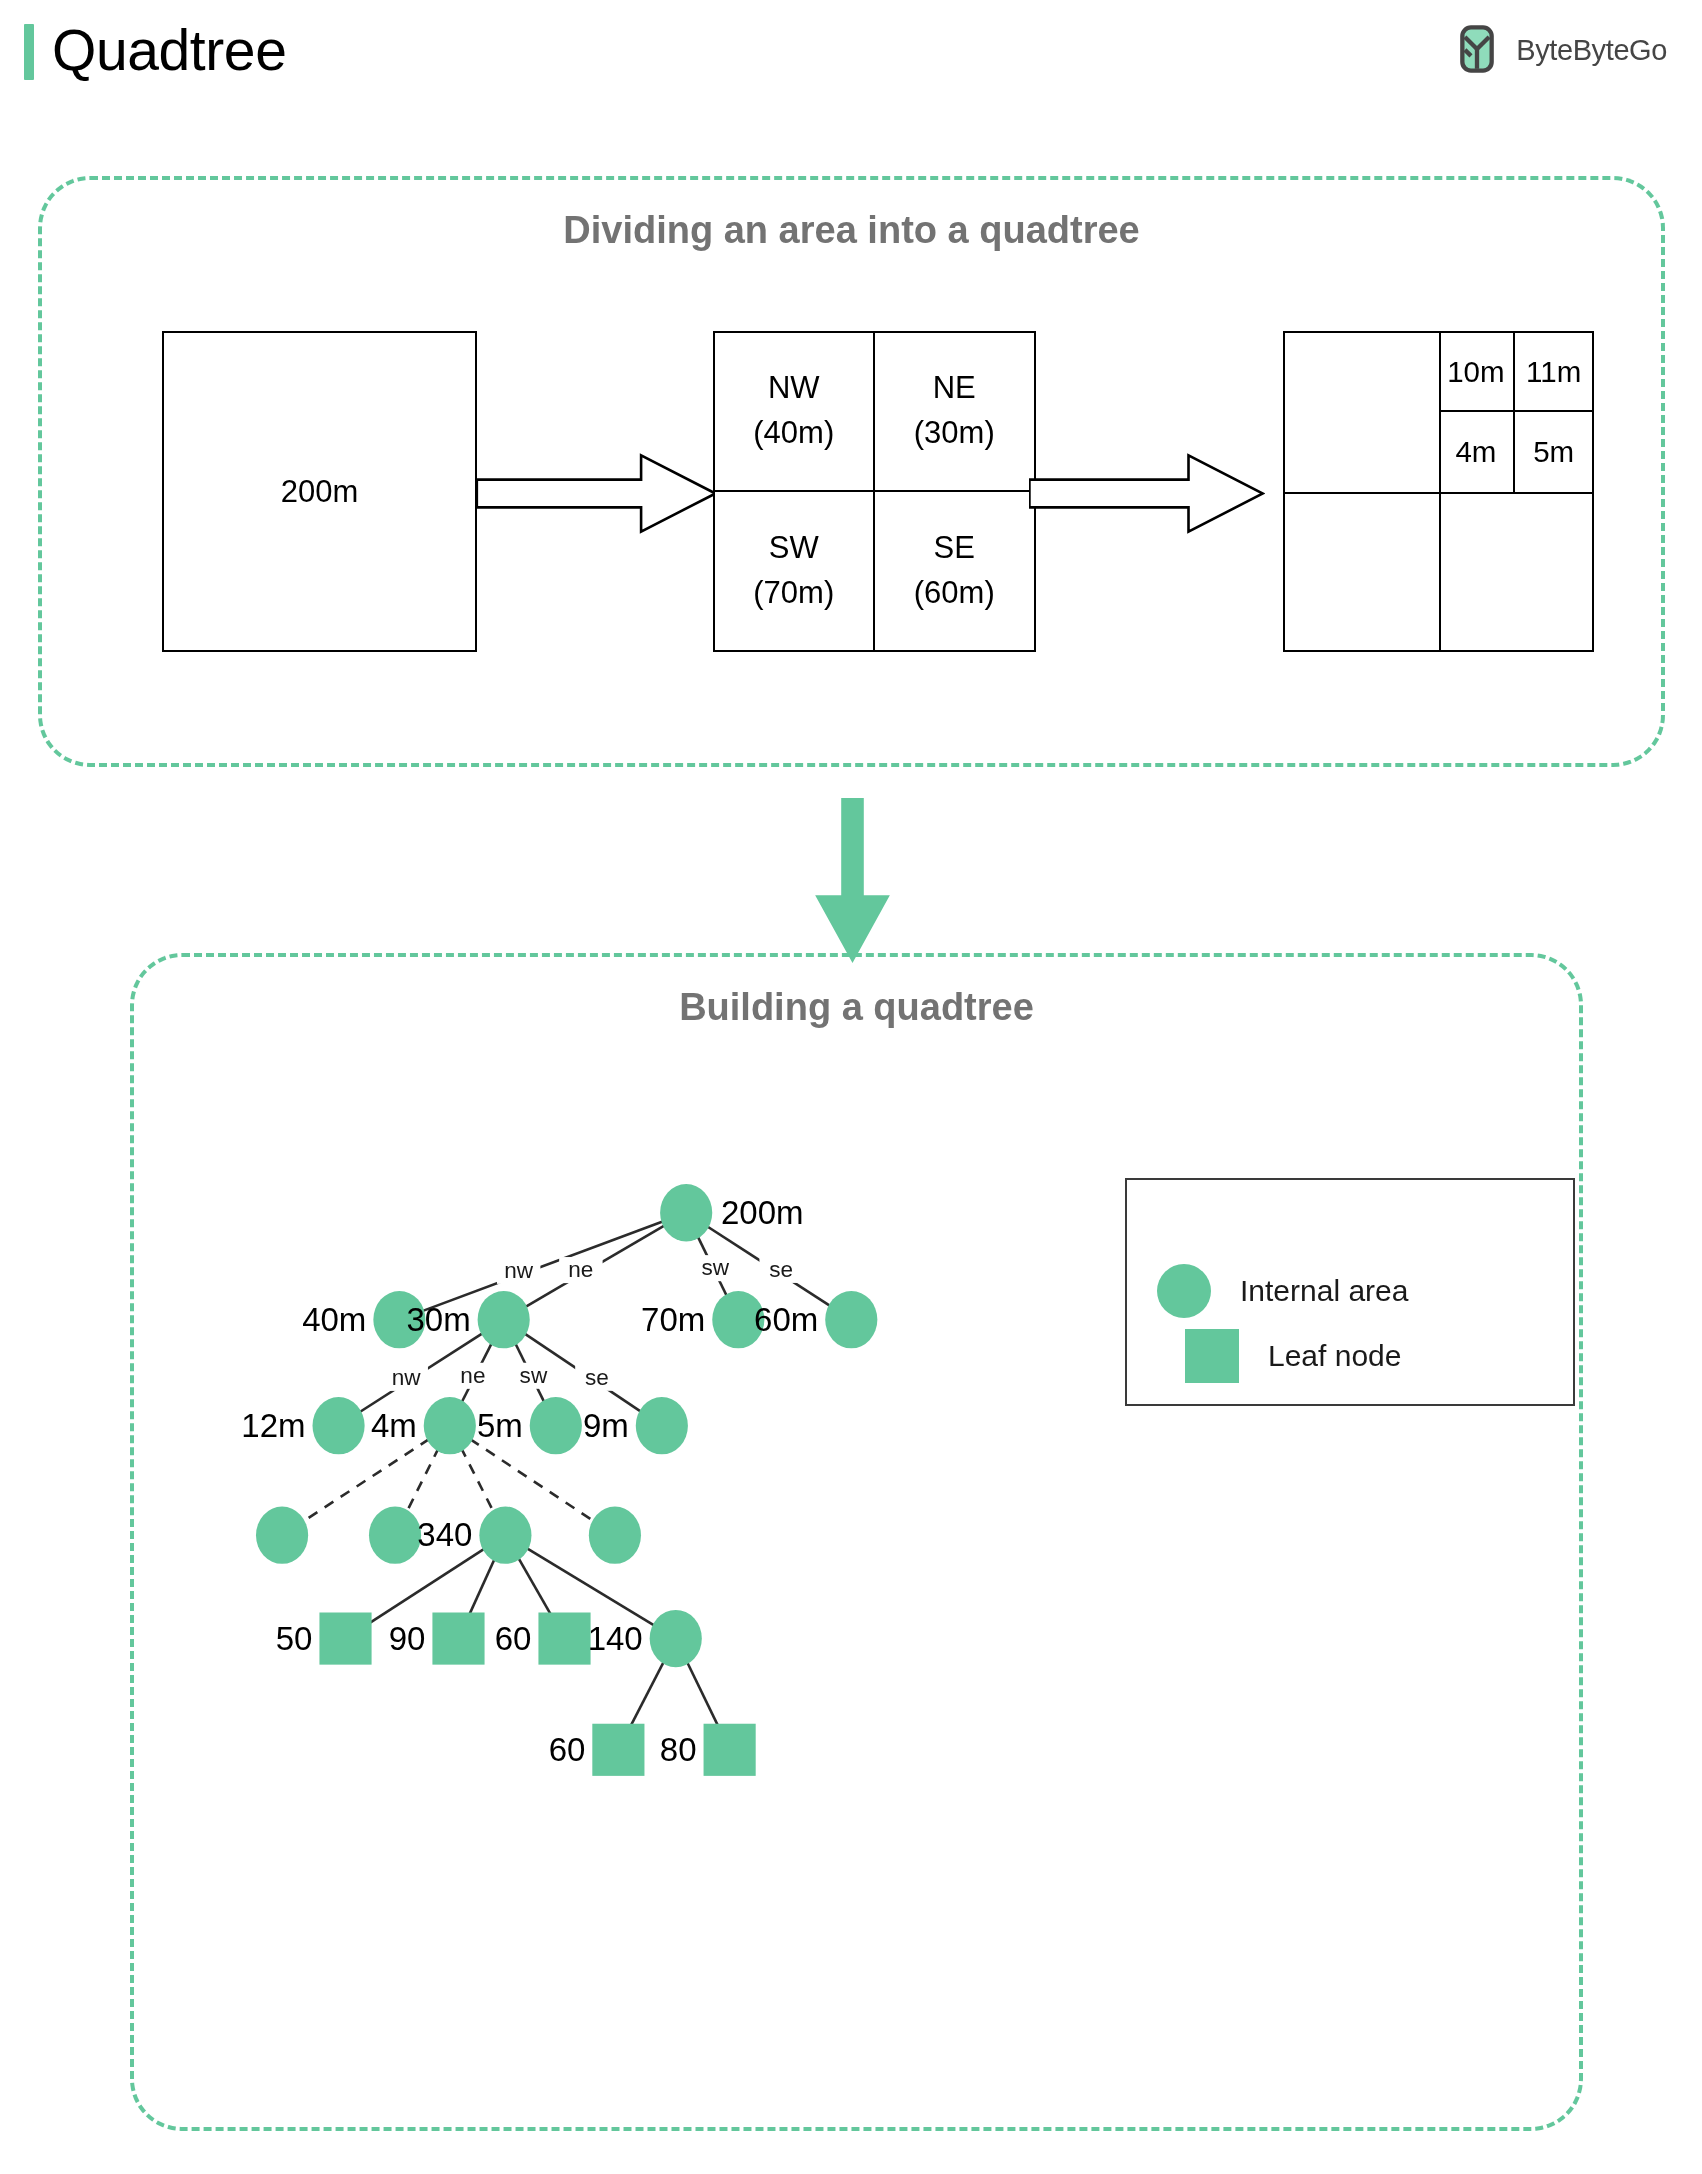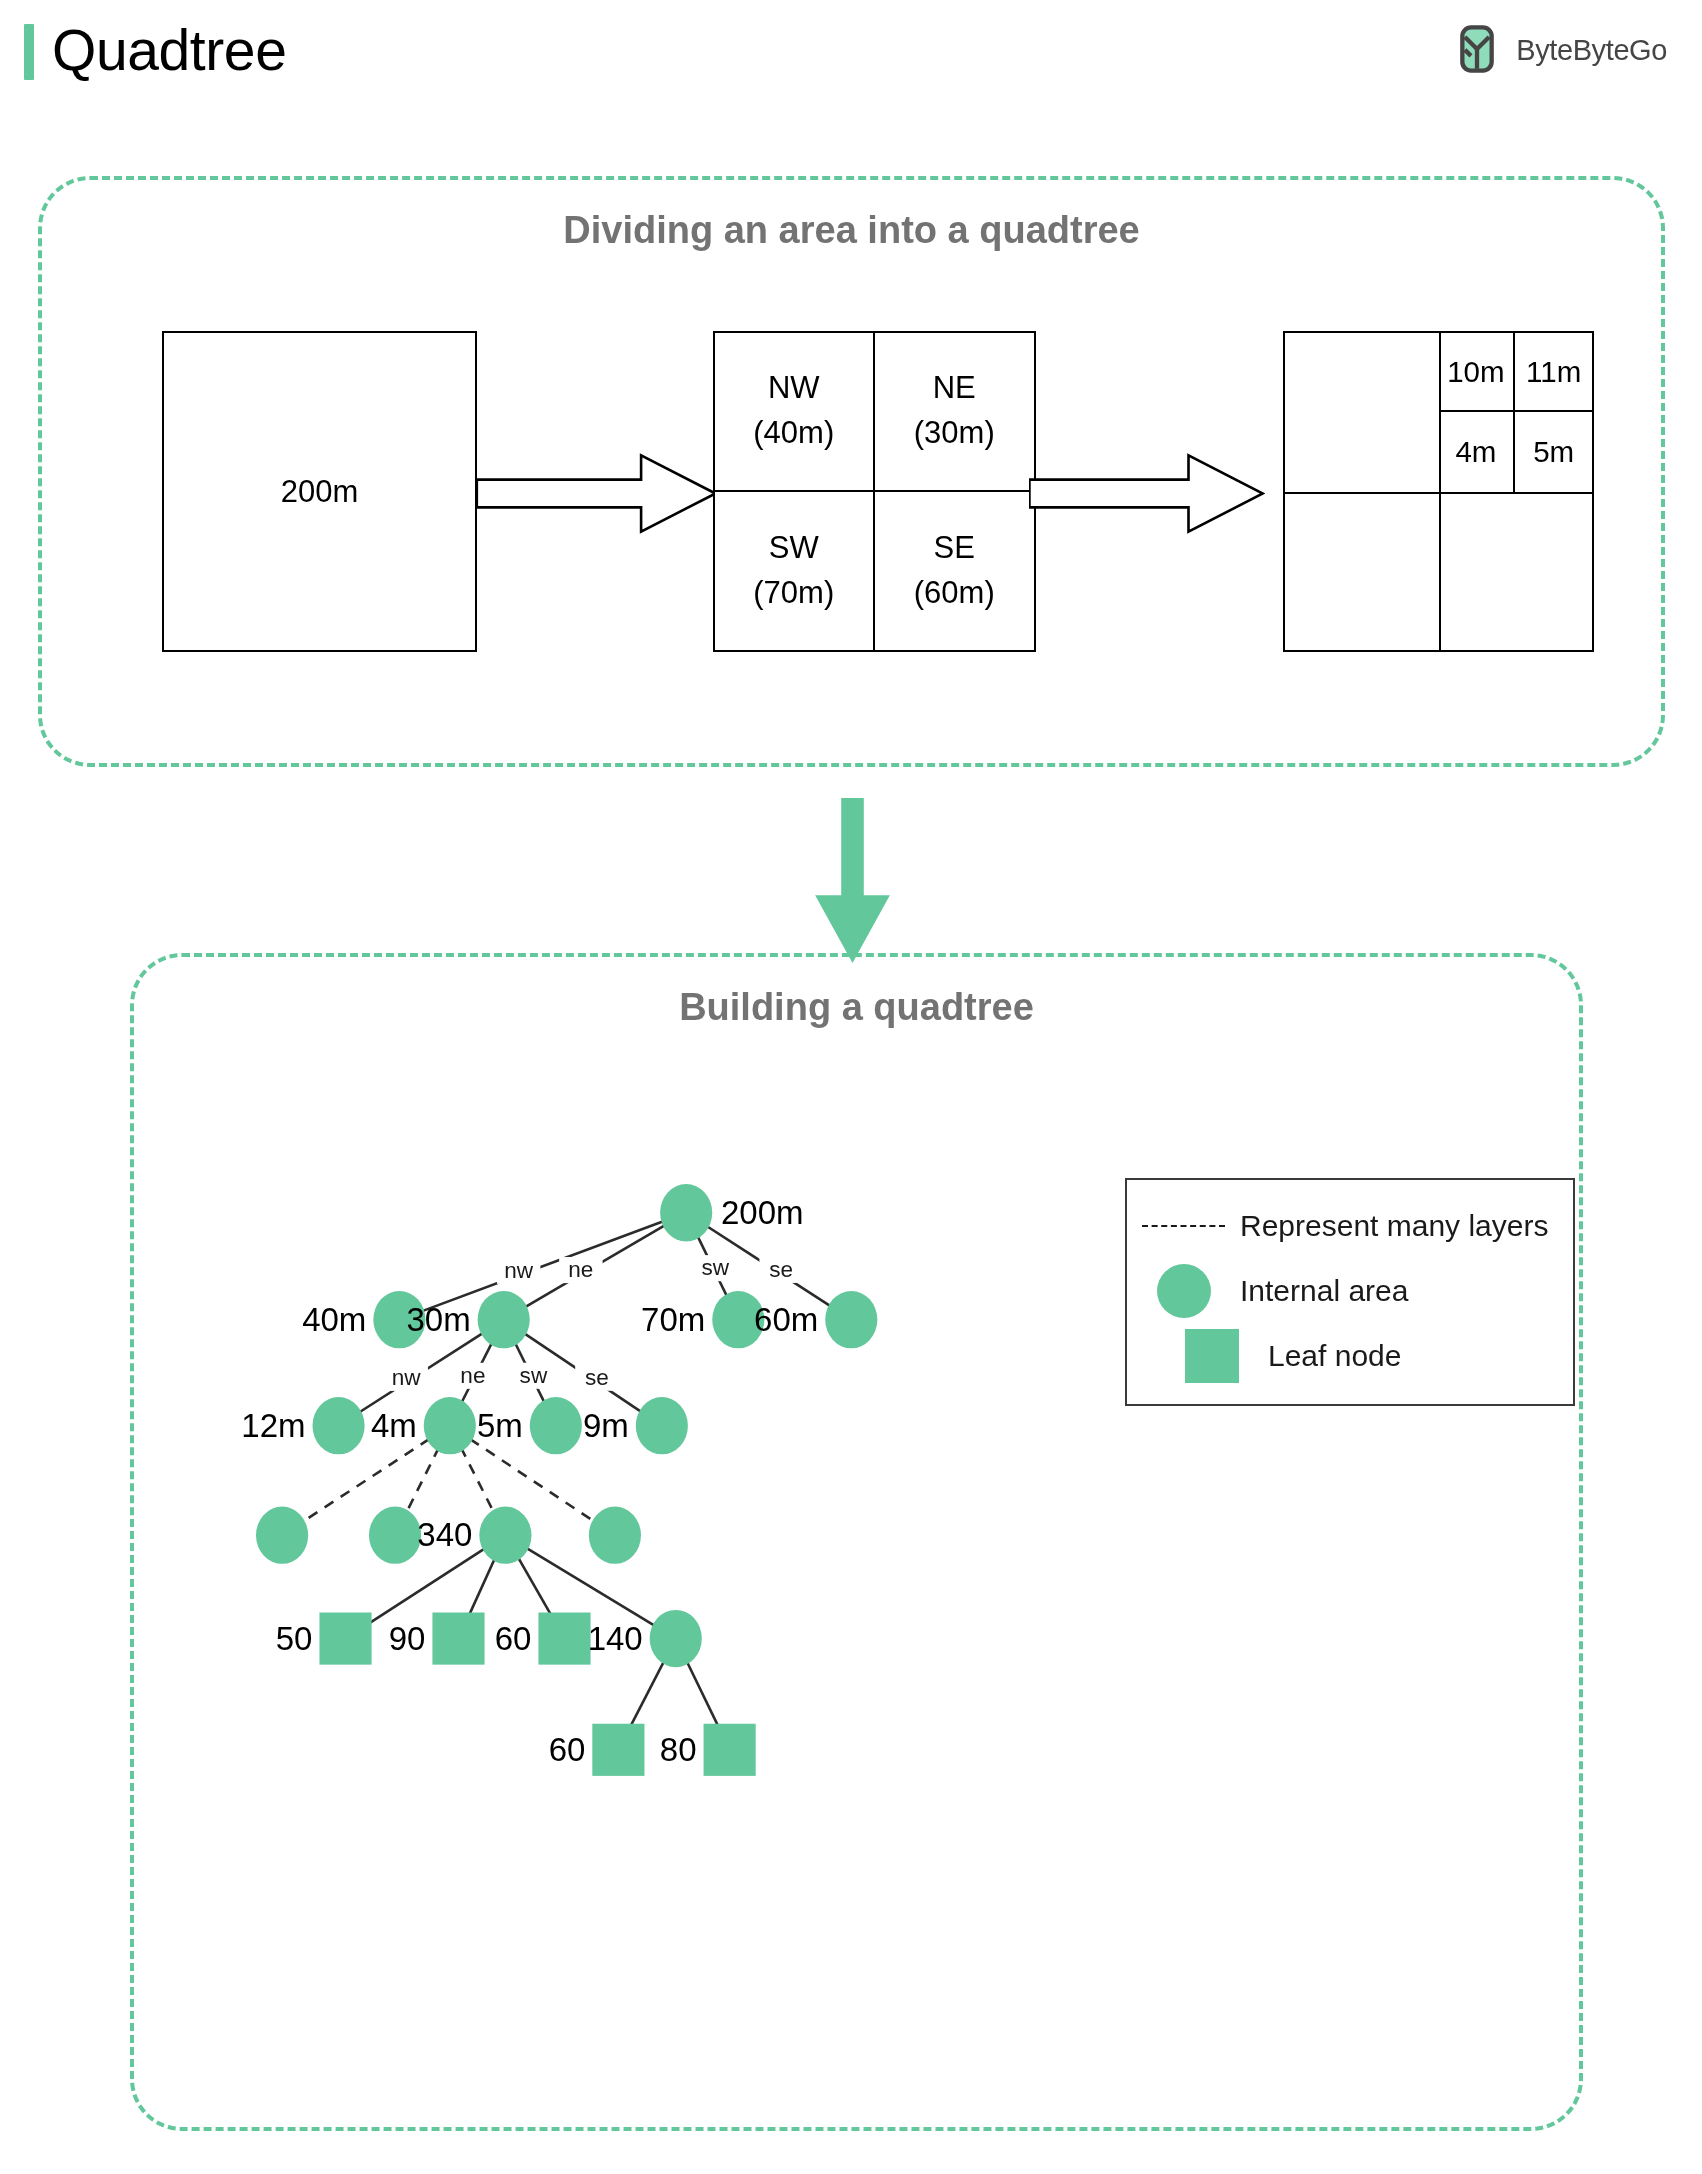--- a/index.html
+++ b/index.html
@@ -357,26 +357,20 @@
     <text x="462" y="658" text-anchor="end" font-family="&quot;Liberation Sans&quot;, sans-serif" font-size="38" fill="#000000">60</text>
     <ellipse cx="628" cy="645" rx="30" ry="33" fill="#63c79c"></ellipse>
     <text x="590" y="658" text-anchor="end" font-family="&quot;Liberation Sans&quot;, sans-serif" font-size="38" fill="#000000">140</text>
     <rect x="532" y="743" width="60" height="60" fill="#63c79c"></rect>
     <text x="524" y="786" text-anchor="end" font-family="&quot;Liberation Sans&quot;, sans-serif" font-size="38" fill="#000000">60</text>
     <rect x="660" y="743" width="60" height="60" fill="#63c79c"></rect>
     <text x="652" y="786" text-anchor="end" font-family="&quot;Liberation Sans&quot;, sans-serif" font-size="38" fill="#000000">80</text>
   </svg>
 
 <div id="legend">
-  <div class="legend-row" id="legend-row-layers">
-    <span class="legend-swatch">
-        <span class="legend-dash"></span>
-      </span>
-    <span class="legend-label">Represent many layers</span>
-  </div>
   <div class="legend-row" id="legend-row-internal">
     <span class="legend-swatch">
         <span class="legend-circle"></span>
       </span>
     <span class="legend-label">Internal area</span>
   </div>
   <div class="legend-row" id="legend-row-leaf">
     <span class="legend-swatch">
         <span class="legend-square"></span>
       </span>

